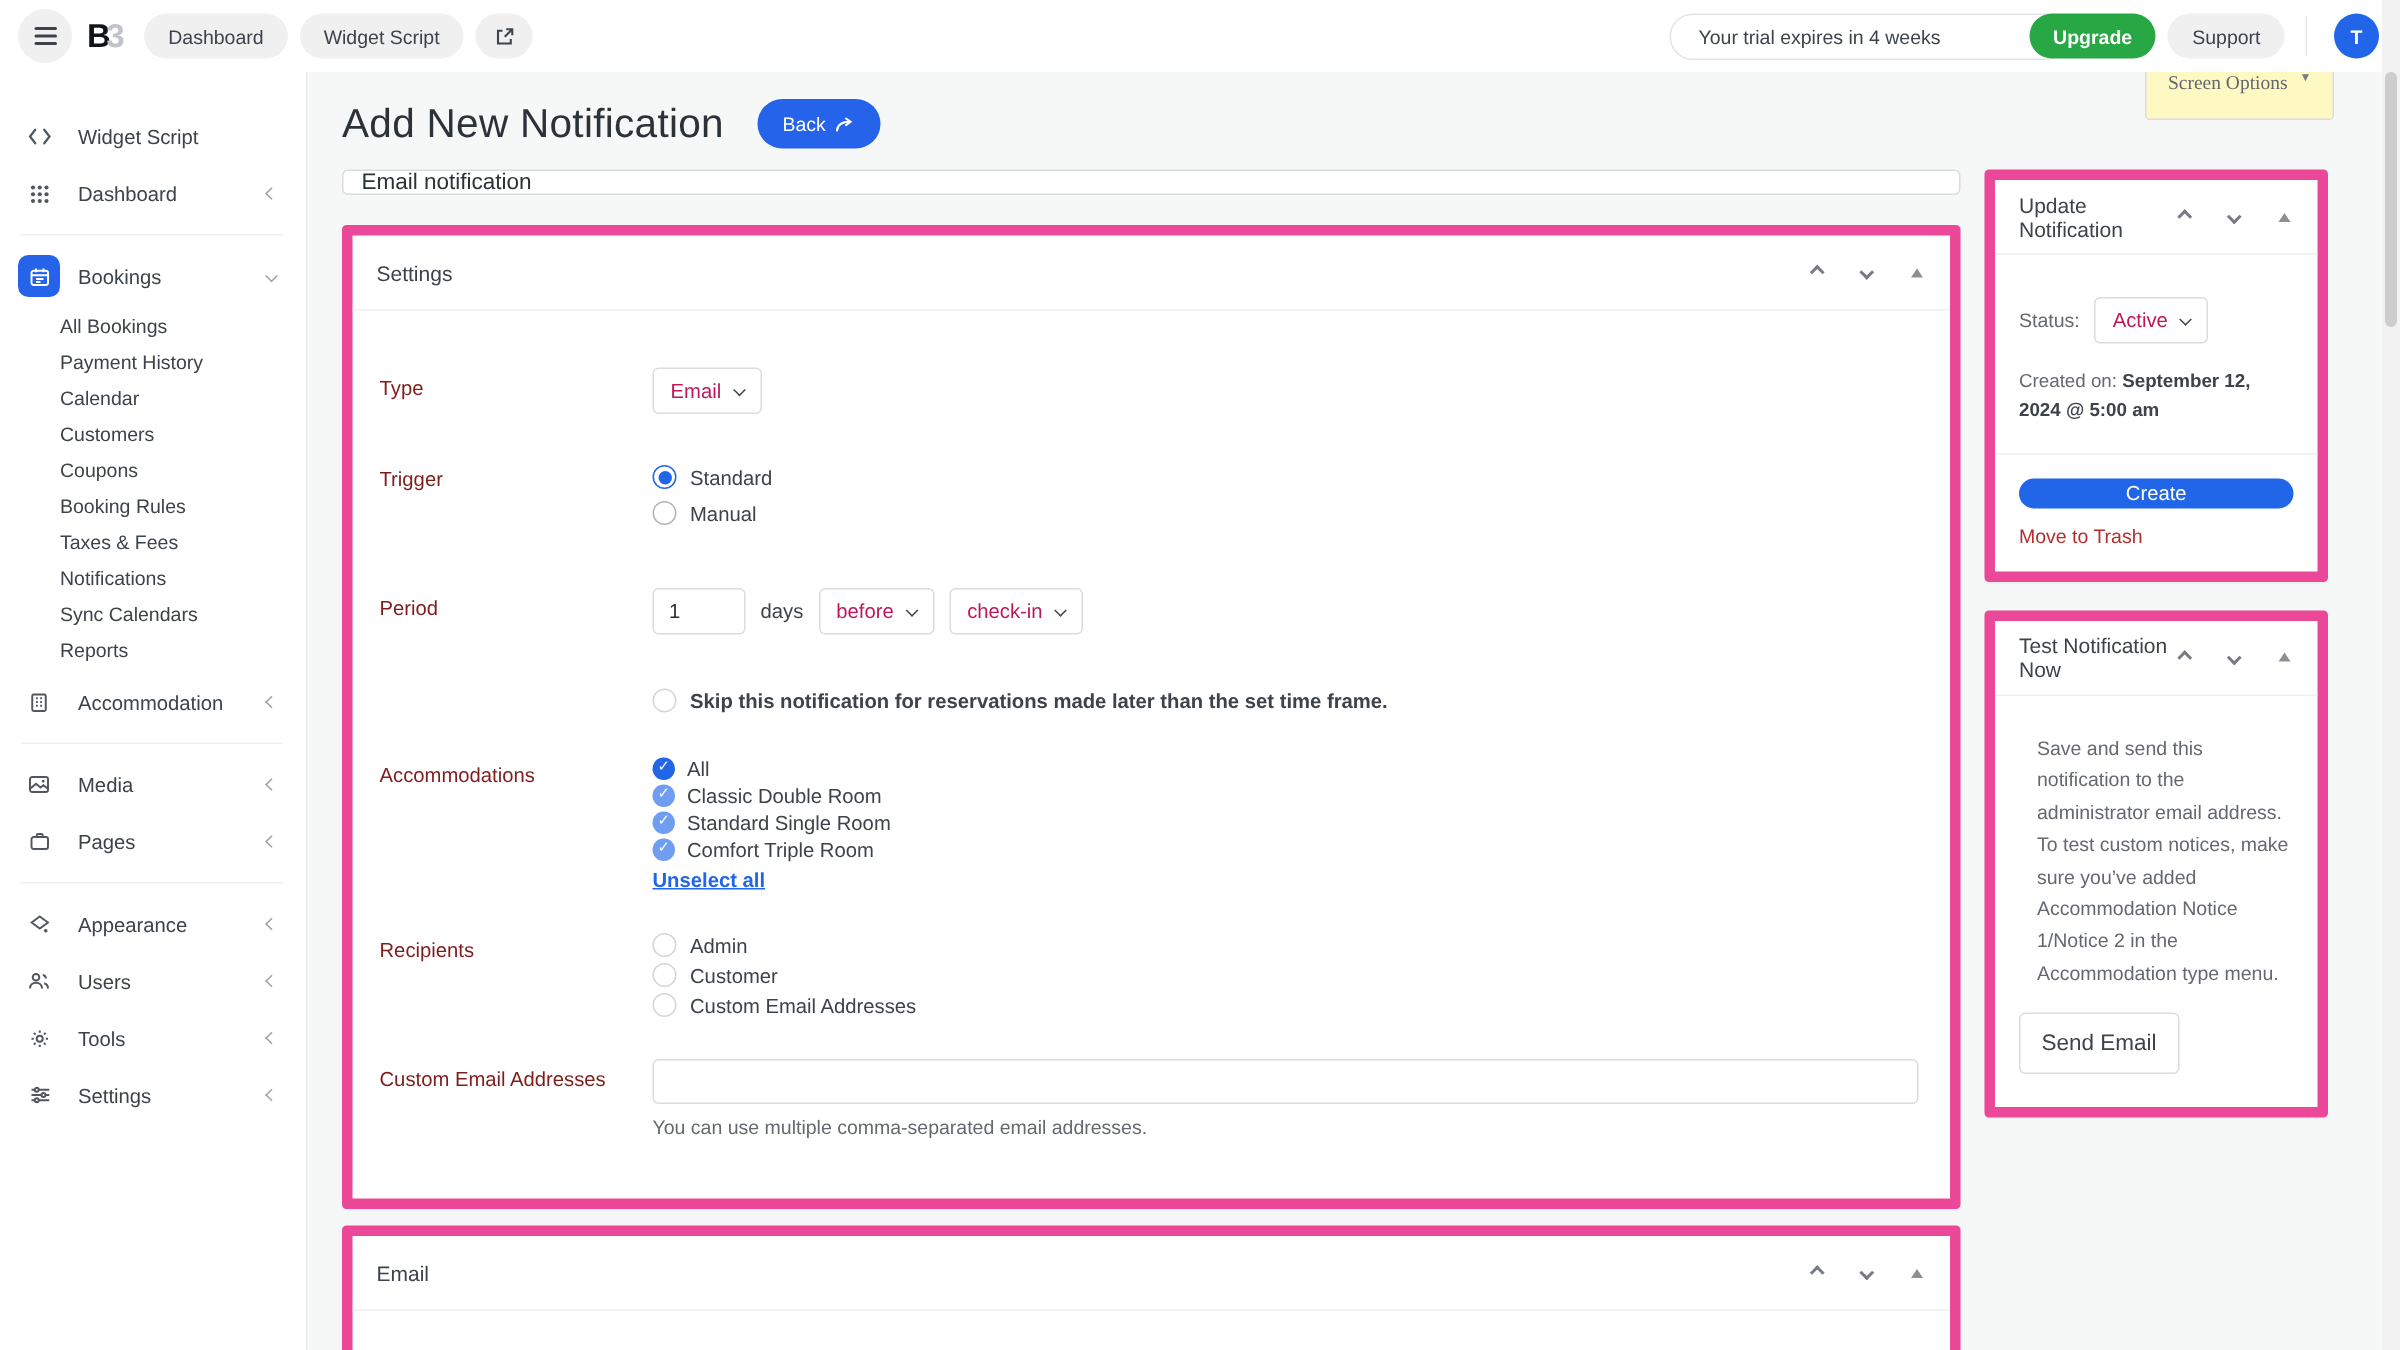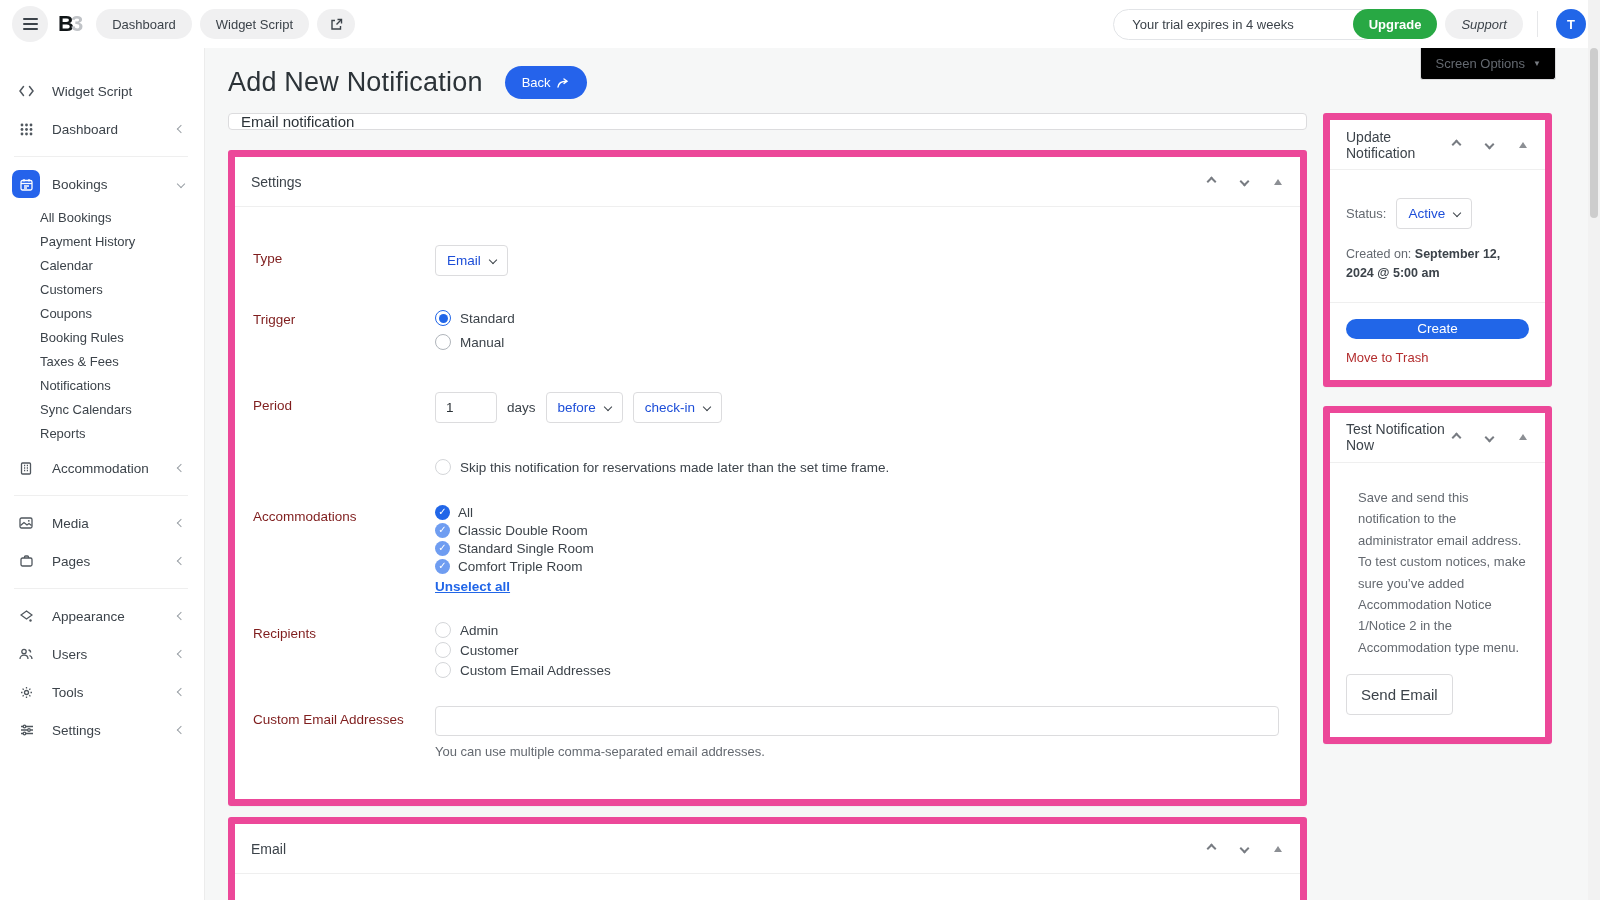--- a/index.html
+++ b/index.html
@@ -10,41 +10,41 @@
   .topbar { position:absolute; top:0; left:0; width:1600px; height:48px; background:#fff; display:flex; align-items:center; padding:0 14px 0 12px; z-index:20; }
   .hamburger { width:36px; height:36px; border:none; background:#f0f0f1; border-radius:50%; display:flex; flex-direction:column; justify-content:center; align-items:center; gap:3px; cursor:pointer; margin-right:10px; }
   .hamburger i { display:block; width:15px; height:2px; background:#3c434a; border-radius:1px; }
   .logo { font-weight:800; font-size:22px; color:#101517; margin-right:14px; letter-spacing:-1px; }
   .logo .accent { color:#c0c3c7; margin-left:-2px; font-weight:700; }
   .pill { background:#f0f0f1; border:none; border-radius:16px; height:30px; padding:0 16px; font-family:inherit; font-size:13px; color:#3c434a; display:inline-flex; align-items:center; gap:6px; cursor:pointer; margin-right:8px; white-space:nowrap; }
   .pill.icon-only { width:38px; justify-content:center; padding:0; }
   .topbar .spacer { flex:1; }
   .trial-pill { border:1px solid #e2e4e7; background:#fff; border-radius:16px; height:31px; padding:0 18px; font-size:13px; color:#3c434a; display:inline-flex; align-items:center; margin-right:-26px; padding-right:84px; }
   .upgrade { background:#28a844; color:#fff; font-weight:600; }
-  .support { margin-right:14px;font-style:italic; }
+  .support { margin-right:14px; }
   .v-div { width:1px; height:26px; background:#e6e7e9; margin-right:18px; }
   .avatar { width:30px; height:30px; border-radius:50%; background:#2166e8; color:#fff; font-size:13px; font-weight:700; display:flex; align-items:center; justify-content:center; cursor:pointer; }
 
   
   .sidebar { position:absolute; top:48px; left:0; width:205px; bottom:0; background:#fff; border-right:1px solid #ececec; padding:24px 14px 0 12px; overflow:hidden; }
   .side-item { display:flex; align-items:center; height:38px; cursor:pointer; border-radius:8px; }
   .side-icon { width:28px; height:28px; border-radius:7px; display:flex; align-items:center; justify-content:center; margin-right:12px; flex:none; color:#50575e; }
   .side-icon.active { background:#2563eb; color:#fff; }
   .side-label { font-size:13.5px; color:#3c434a; flex:1; }
   .chev { display:inline-block; width:6px; height:6px; border-right:1.5px solid #9aa0a6; border-bottom:1.5px solid #9aa0a6; margin-right:6px; }
   .chev.left { transform:rotate(135deg); }
   .chev.down { transform:rotate(45deg); }
   .chev.up { transform:rotate(-135deg); }
   .side-sub { padding:2px 0 4px 28px; }
   .side-sub a { display:block; font-size:13px; color:#3c434a; text-decoration:none; padding:4.5px 0; cursor:pointer; }
   .side-div { border:none; border-top:1px solid #efefef; margin:8px 2px; }
 
   
   .main { position:absolute; top:48px; left:205px; right:12px; bottom:0; }
-  .screen-options { position:absolute; top:-1px; right:32px; background:#000000; border:1px solid #dcdcde; border-top:none; border-radius:0 0 3px 3px; height:33px; padding:0 14px; font-family:Liberation Sans, sans-serif; font-size:13px; color:#646970; display:flex; align-items:center; gap:8px; cursor:pointer; z-index:5; }
+  .screen-options { position:absolute; top:-1px; right:32px; background:#fef9c3; border:1px solid #dcdcde; border-top:none; border-radius:0 0 3px 3px; height:33px; padding:0 14px; font-family:Liberation Serif, serif; font-size:13px; color:#646970; display:flex; align-items:flex-start; gap:8px; cursor:pointer; z-index:5; }
   .screen-options .caret { font-size:8px; color:#787c82; }
   .page-head { display:flex; align-items:center; gap:22px; margin:18px 0 0 23px; }
   .page-head h1 { font-size:27px; font-weight:500; color:#2c3338; letter-spacing:.2px; }
   .back-btn { background:#2563eb; color:#fff; border:none; border-radius:17px; height:33px; padding:0 17px; font-family:inherit; font-size:13px; display:inline-flex; align-items:center; gap:6px; cursor:pointer; }
 
   .columns { display:flex; margin:14px 0 0 23px; gap:16px; }
   .col-left { width:1079px; flex:none; }
   .col-right { width:229px; flex:none; }
 
   .title-input { width:100%; height:17px; border:1px solid #dcdcde; border-radius:4px; background:#fff; padding:0 12px; font-family:inherit; font-size:15px; color:#2c3338; outline:none; }
@@ -56,21 +56,21 @@
   .pc-btn { background:none; border:none; cursor:pointer; padding:2px; display:flex; align-items:center; }
   .pc-btn .chev { width:7px; height:7px; border-color:#787c82; border-width:2px; }
   .tri-up { width:0; height:0; border-left:4px solid transparent; border-right:4px solid transparent; border-bottom:6px solid #8c8f94; }
 
   .settings-card { margin-top:19px; }
   .card-body { padding:38px 18px 40px 18px; }
   .f-row { display:flex; align-items:flex-start; }
   .f-label { width:182px; flex:none; font-size:13.5px; font-weight:400; color:#7f1d1d; padding-top:6px; }
   .f-field { font-size:13.5px; color:#3c434a; }
 
-  .select { display:inline-flex; align-items:center; gap:9px; height:31px; border:1px solid #dcdcde; border-radius:4px; background:#fff; padding:0 11px; font-size:13.5px; color:#1d4ed8; cursor:pointer; }
+  .select { display:inline-flex; align-items:center; gap:9px; height:31px; border:1px solid #dcdcde; border-radius:4px; background:#fff; padding:0 11px; font-size:13.5px; color:#be185d; cursor:pointer; }
   .select .chev { border-color:#3c434a; margin:0 0 2px 0; }
 
   .radio-row { display:flex; align-items:center; gap:9px; padding:4px 0; cursor:pointer; }
   .radio { width:16px; height:16px; border:1px solid #b0b5bb; border-radius:50%; background:#fff; flex:none; position:relative; }
   .radio.checked { border:1.5px solid #2166e8; }
   .radio.checked::after { content:""; position:absolute; inset:2.5px; border-radius:50%; background:#2166e8; }
   .radio.faint { border-color:#d4d6d9; }
 
   .num-input { width:62px; height:31px; border:1px solid #dcdcde; border-radius:4px; padding:0 10px; font-family:inherit; font-size:13.5px; color:#2c3338; outline:none; }
   .period-line { display:flex; align-items:center; gap:10px; }
@@ -366,21 +366,21 @@
               </div>
               <div class="select">
                 <span>check-in</span>
                 <span class="chev down"></span>
               </div>
             </div>
           </div>
 
           <div class="f-row" style="margin-bottom:28px;">
             <span class="f-label"></span>
-            <div class="f-field radio-row" style="padding:0;">
+            <div class="f-field radio-row" style="padding:0;font-weight:bold;">
               <span class="radio faint"></span>
               <span>Skip this notification for reservations made later than the set time frame.</span>
             </div>
           </div>
 
           <div class="f-row" style="margin-bottom:26px;">
             <span class="f-label">Accommodations</span>
             <div class="f-field">
               <div class="cb-row">
                 <span class="cbox">✓</span>

